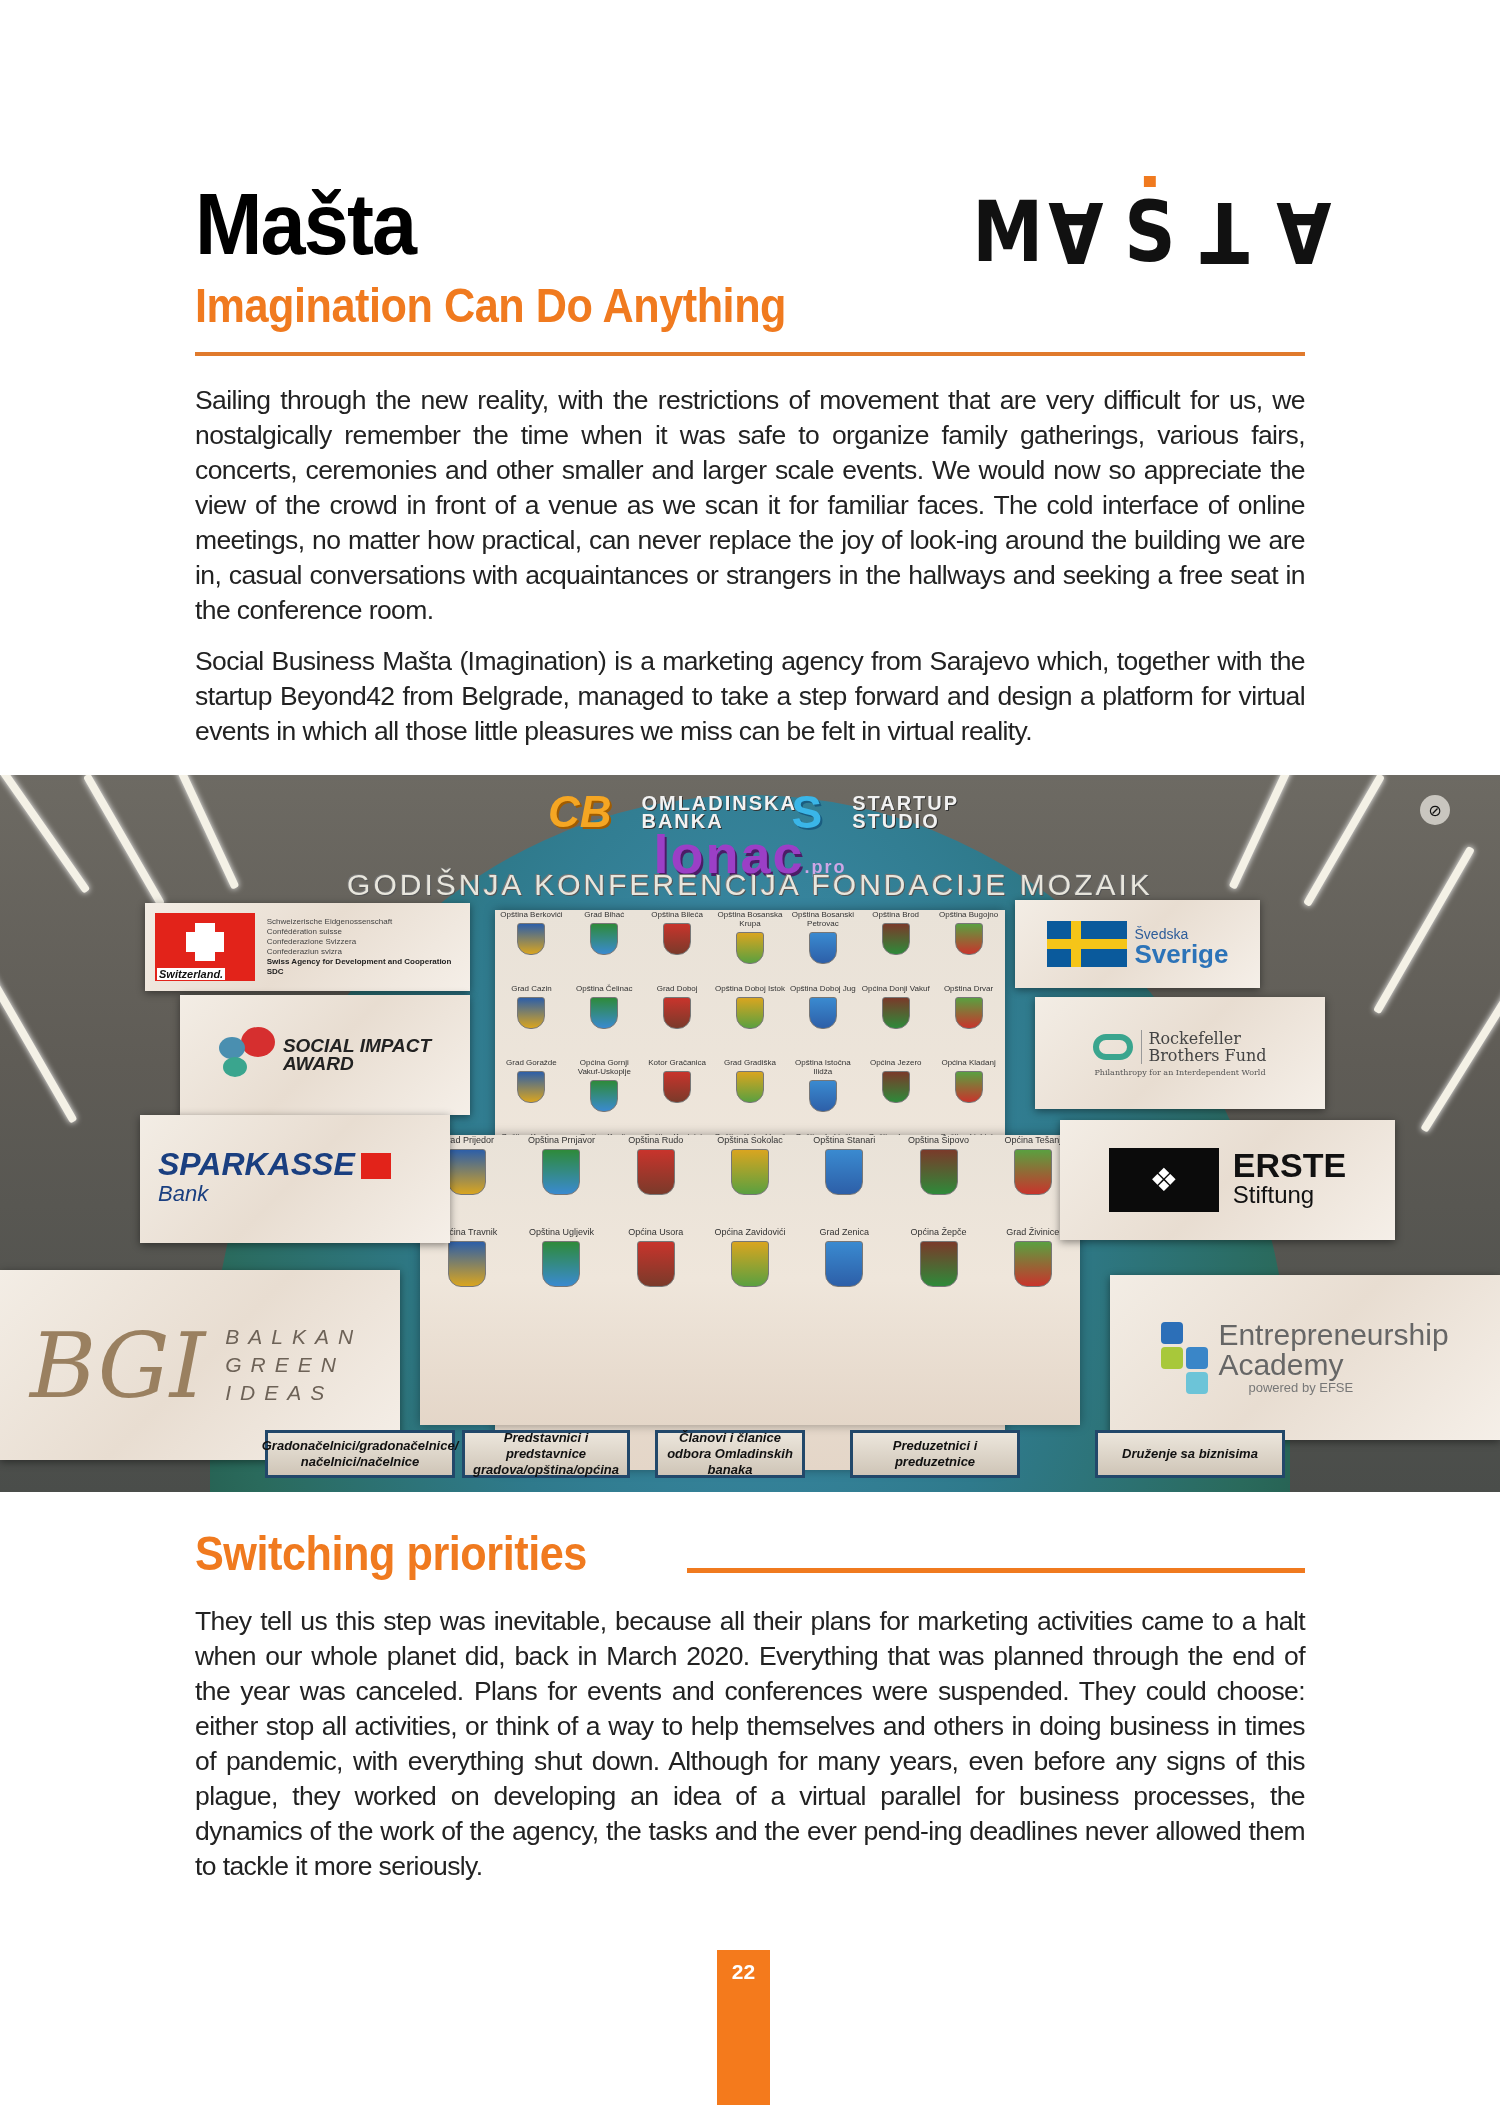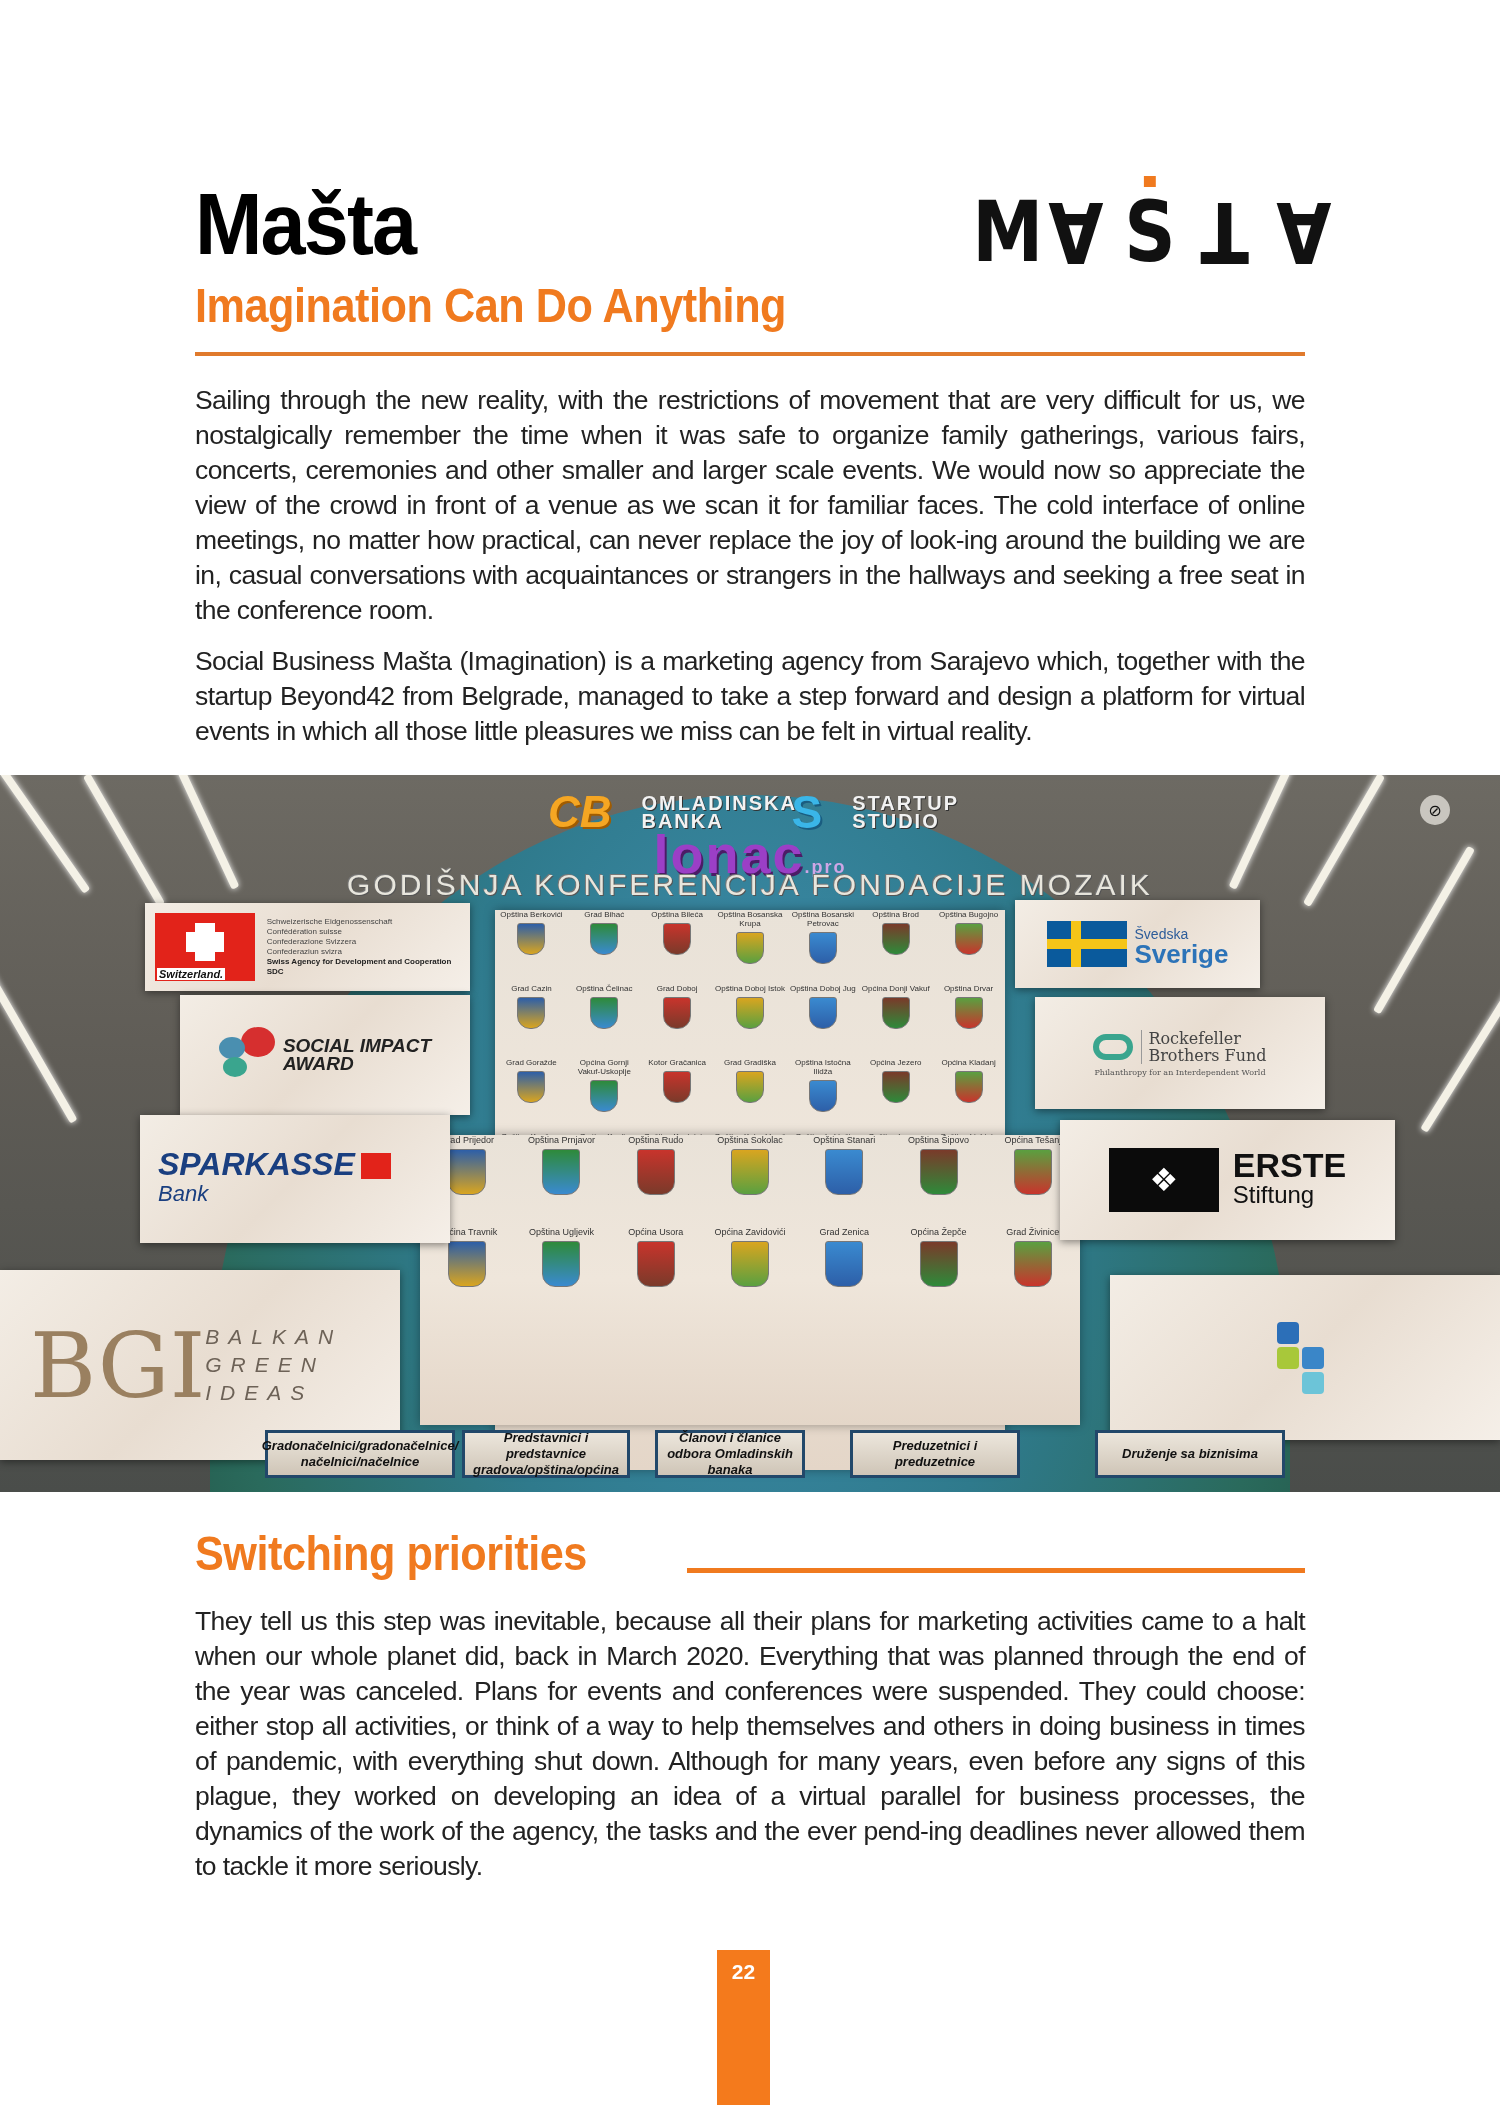--- a/index.html
+++ b/index.html
@@ -61,21 +61,21 @@
   .sia-logo { position: relative; width: 56px; height: 56px; margin-right: 8px; }
   .sia-logo i { position: absolute; border-radius: 50%; }
   .sia-text { font-size: 19px; font-weight: 700; font-style: italic; color: #222; line-height: 18px; }
 
   .sp-spark { left: 140px; top: 340px; width: 310px; height: 128px; justify-content: flex-start; padding-left: 18px; box-sizing: border-box; }
   .spark-text { font-size: 32px; font-weight: 900; font-style: italic; color: #1a3f80; line-height: 30px; }
   .spark-text small { display: block; font-size: 22px; font-weight: 400; color: #1a3f80; }
   .spark-s { display: inline-block; width: 30px; height: 26px; background: #e2231a; margin-left: 6px; vertical-align: middle; }
 
   .sp-bgi { left: 0; top: 495px; width: 400px; height: 190px; justify-content: flex-start; padding-left: 30px; box-sizing: border-box; }
-  .bgi-mark { font-size: 90px; font-family: "DejaVu Serif", serif; color: #9a8060; }
+  .bgi-mark { font-size: 90px; font-family: "DejaVu Serif", serif; color: #9a8060; font-style: italic; margin-right: 20px; }
   .bgi-text { font-size: 21px; letter-spacing: 9px; color: #6d6257; line-height: 28px; font-style: italic; }
 
   .sp-sweden { left: 1015px; top: 125px; width: 245px; height: 88px; }
   .se-flag { width: 80px; height: 46px; background: #0a5a9c; position: relative; margin-right: 8px; }
   .se-flag::before { content: ""; position: absolute; left: 24px; top: 0; width: 10px; height: 46px; background: #f5c518; }
   .se-flag::after { content: ""; position: absolute; left: 0; top: 18px; width: 80px; height: 10px; background: #f5c518; }
   .se-text { font-size: 14px; color: #2c5c9a; line-height: 20px; }
   .se-text b { display: block; font-size: 26px; color: #2c73b8; }
 
   .sp-rbf { left: 1035px; top: 222px; width: 290px; height: 112px; flex-direction: column; }
@@ -410,20 +410,25 @@
   </div>
   <div class="sponsor sp-ea">
     <div class="ea-sq">
       <i style="background:#2c6fb8;"></i>
         <i style="background:transparent;"></i>
       <i style="background:#a8c83a;"></i>
         <i style="background:#3a86c8;"></i>
       <i style="background:transparent;"></i>
         <i style="background:#6cc4d8;"></i>
     </div>
+    <div class="ea-text">
+        <div>Entrepreneurship</div>
+        <div>Academy</div>
+        <small>powered by EFSE</small>
+      </div>
   </div>
 
   <div class="desk-sign" style="left:265px;width:190px;">Gradonačelnici/gradonačelnice/ načelnici/načelnice</div>
   <div class="desk-sign" style="left:462px;width:168px;">Predstavnici i predstavnice gradova/opština/općina</div>
   <div class="desk-sign" style="left:655px;width:150px;">Članovi i članice odbora Omladinskih banaka</div>
   <div class="desk-sign" style="left:850px;width:170px;">Preduzetnici i preduzetnice</div>
   <div class="desk-sign" style="left:1095px;width:190px;">Druženje sa biznisima</div>
 </div>
 
 <div class="section-title">Switching priorities</div>

